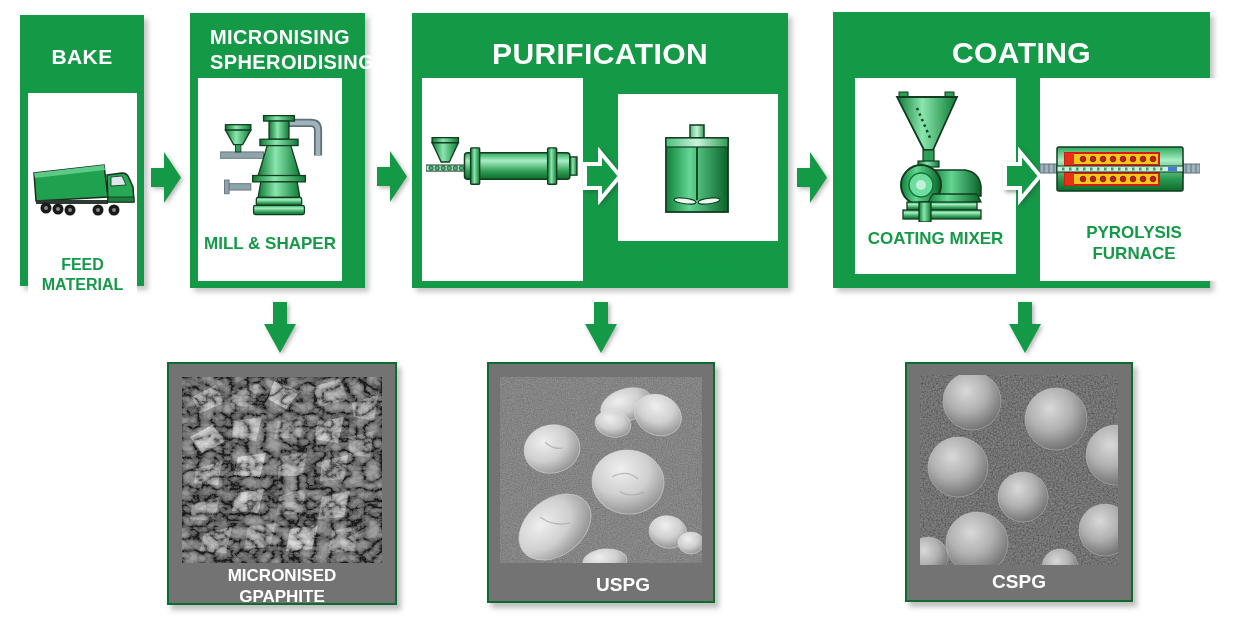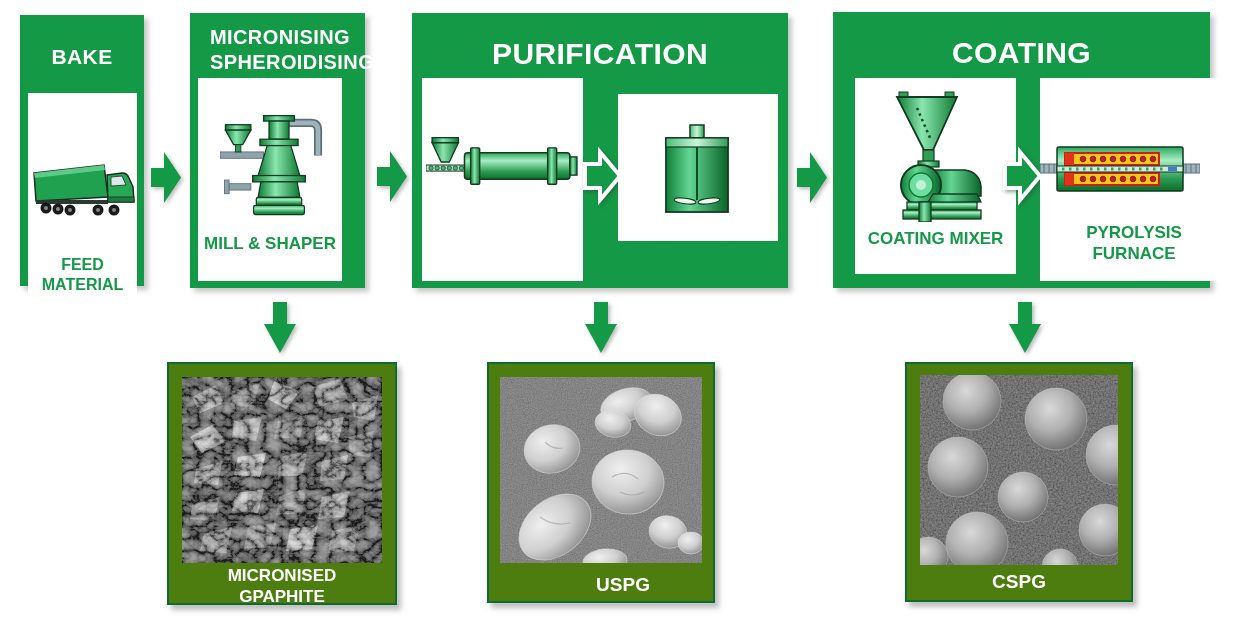--- a/index.html
+++ b/index.html
@@ -9,21 +9,21 @@
   .panel-title{position:absolute;left:0;right:0;color:#fff;font-weight:bold;text-align:center;letter-spacing:.4px;}
   .t-feed{top:30px;font-size:21px;}
   .t-micron{top:12px;font-size:20px;line-height:25px;padding:0 20px;}
   .t-wide{top:24px;font-size:30px;}
   .subbox{position:absolute;background:#fff;}
   .sublabel{position:absolute;left:0;right:0;color:#149a47;font-weight:bold;text-align:center;font-size:17px;line-height:1.25;}
   .sublabel span{display:inline-block;}
   .icon-wrap{position:absolute;}
   .arrow{position:absolute;filter:drop-shadow(2px 2px 2px rgba(110,110,110,.5));}
   .step-arrow{position:absolute;filter:drop-shadow(2px 2px 2px rgba(40,80,55,.55));}
-  .semframe{position:absolute;background:#4d7c0f;border:2px solid #0c6b2e;box-shadow:4px 5px 5px rgba(130,130,130,.5);box-sizing:border-box;}
+  .semframe{position:absolute;background:#737373;border:2px solid #0c6b2e;box-shadow:4px 5px 5px rgba(130,130,130,.5);box-sizing:border-box;}
   .semimg{position:absolute;display:block;}
   .semlabel{position:absolute;left:0;right:0;color:#fff;font-weight:bold;text-align:center;line-height:1.25;}
 </style>
 </head>
 <body>
 
 <div class="canvas">
 
   <svg width="0" height="0" style="position:absolute" aria-hidden="true">
     <defs>

